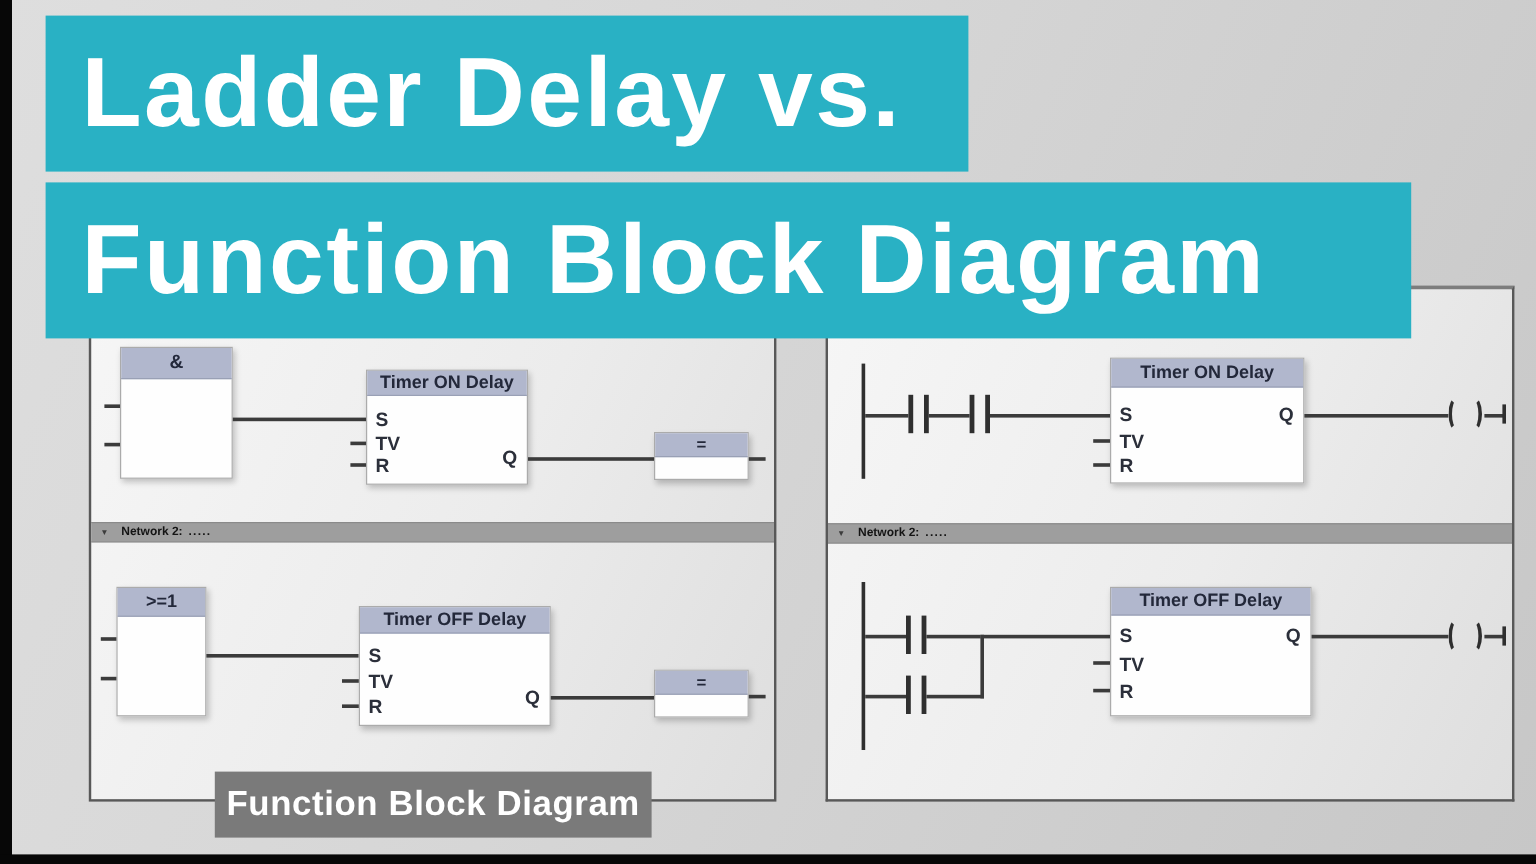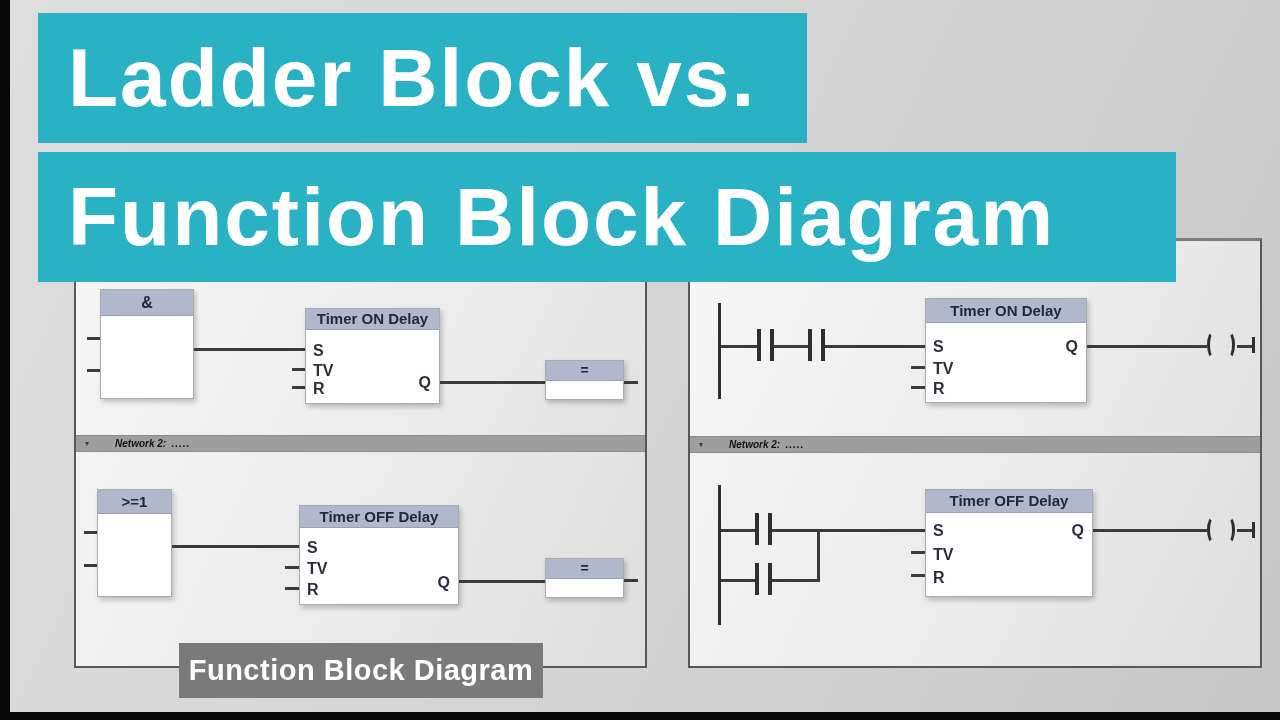--- a/index.html
+++ b/index.html
@@ -57,21 +57,21 @@
   .paren.l{border-left-color:#2f2f2f;}
   .paren.r{border-right-color:#2f2f2f;}
   .endtick{position:absolute;width:3px;height:16px;background:#2f2f2f;}
 
   .netbar{
     position:absolute;left:0;width:100%;height:17px;background:#9e9e9e;
     border-top:1px solid #8a8a8a;border-bottom:1px solid #8f8f8f;
     display:flex;align-items:center;z-index:2;box-sizing:border-box;
   }
   .netbar .tri{font-size:8px;color:#3c3c3c;margin-left:9px;line-height:8px;}
-  .netbar .nlabel{font-size:10px;font-weight:bold;color:#141414;margin-left:26px;font-style:italic;}
+  .netbar .nlabel{font-size:10px;font-weight:bold;color:#141414;margin-left:12px;}
   .netbar .ndots{font-size:10px;font-weight:bold;color:#141414;margin-left:5px;letter-spacing:1px;}
 </style>
 </head>
 <body>
 
 <div class="stage">
 
   <div class="panel" id="fbd-panel">
 
     <div class="blk" style="left:24px;top:49px;width:94px;height:110px">
@@ -182,20 +182,20 @@
     <div class="tick" style="left:221px;top:310px;width:14px"></div>
     <div class="tick" style="left:221px;top:333px;width:14px"></div>
 
     <div class="wire" style="left:403px;top:288px;width:114px"></div>
     <div class="paren l" style="left:517px;top:275px"></div>
     <div class="paren r" style="left:532px;top:275px"></div>
     <div class="wire" style="left:547px;top:288px;width:17px"></div>
     <div class="endtick" style="left:562px;top:281px"></div>
   </div>
 
-  <div class="banner" id="banner-line1">Ladder Block vs.</div>
+  <div class="banner" id="banner-line1">Ladder Delay vs.</div>
   <div class="banner" id="banner-line2">Function Block Diagram</div>
 
   <div class="caption" id="fbd-caption">Function Block Diagram</div>
 
   <div class="edge" id="edge-left"></div>
   <div class="edge" id="edge-bottom"></div>
 </div>
 
 </body></html>

